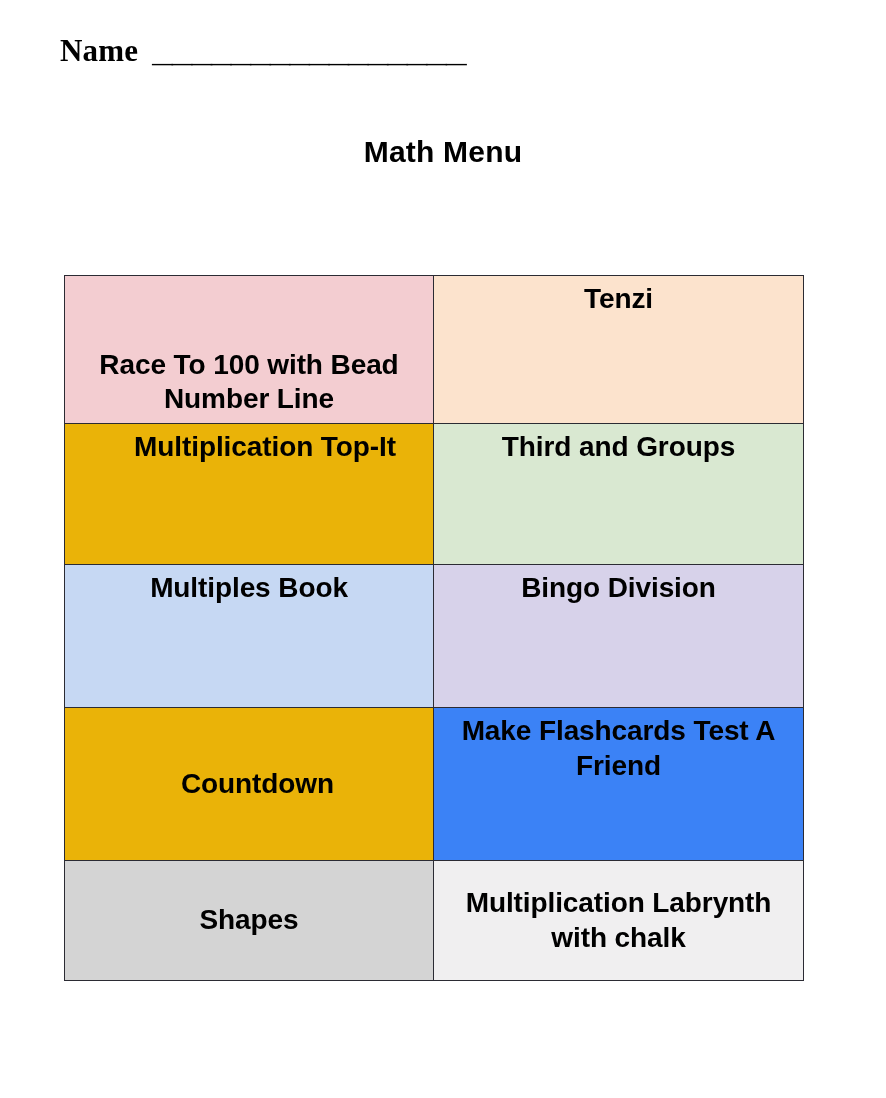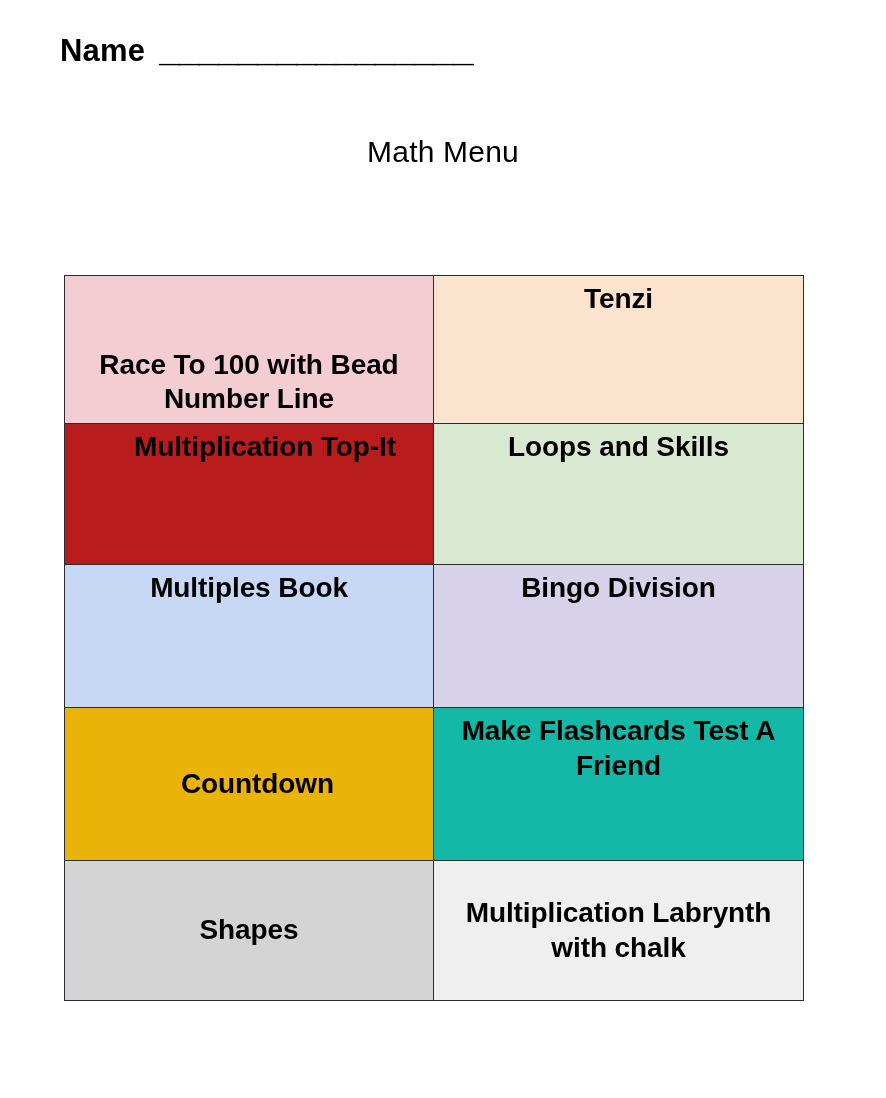--- a/index.html
+++ b/index.html
@@ -24,39 +24,40 @@
     top: 28px;
     display: flex;
     align-items: baseline;
     gap: 14px;
   }
   .name-label {
     font-size: 31px;
     font-weight: bold;
     letter-spacing: 0.2px;
     white-space: nowrap;
+    font-family: Liberation Serif, serif;
   }
   .name-blank {
     font-size: 37px;
     font-weight: bold;
     letter-spacing: -1px;
     white-space: nowrap;
   }
 
   
   .title-block {
     position: absolute;
     left: 0;
     right: 0;
     top: 128px;
     text-align: center;
   }
   .title-line {
     font-size: 30px;
-    font-weight: normal;
+    font-weight: bold;
     line-height: 1.58;
     letter-spacing: 0.2px;
   }
 
   
   .menu-table {
     position: absolute;
     left: 64px;
     top: 275px;
     width: 739px;
@@ -72,21 +73,21 @@
     line-height: 1.24;
     letter-spacing: -0.1px;
   }
   .col-left  { width: 369px; }
   .col-right { width: 370px; }
 
   .r1 { height: 148px; }
   .r2 { height: 141px; }
   .r3 { height: 143px; }
   .r4 { height: 153px; }
-  .r5 { height: 140px; border-radius: 29px; }
+  .r5 { height: 120px; border-radius: 29px; }
 
   .va-top    { vertical-align: top;    }
   .va-middle { vertical-align: middle; }
   .va-bottom { vertical-align: bottom; }
 
   .cell-text { display: block; }
 </style>
 </head>
 <body style="background-color: rgb(255, 255, 255);">
 
@@ -109,42 +110,42 @@
     <tr class="r1">
       <td class="va-bottom" style="background-color: rgb(243, 205, 209); margin-top: 20px;">
         <span class="cell-text">Race To 100 with Bead Number Line</span>
       </td>
       <td class="va-top" style="background-color: rgb(252, 227, 205);">
         <span class="cell-text">Tenzi</span>
       </td>
     </tr>
 
     <tr class="r2">
-      <td class="va-top" style="background-color: #b91c1c; padding-left: 42px;">
+      <td class="va-top" style="background-color: #eab308; padding-left: 42px;">
         <span class="cell-text">Multiplication Top-It</span>
       </td>
       <td class="va-top" style="background-color: rgb(217, 232, 209);">
-        <span class="cell-text">Loops and Skills</span>
+        <span class="cell-text">Third and Groups</span>
       </td>
     </tr>
 
     <tr class="r3">
       <td class="va-top" style="background-color: rgb(198, 216, 243);">
         <span class="cell-text">Multiples Book</span>
       </td>
       <td class="va-top" style="background-color: rgb(215, 210, 234); margin-top: 8px;">
         <span class="cell-text">Bingo Division</span>
       </td>
     </tr>
 
     <tr class="r4">
       <td class="va-middle" style="background-color: #eab308; padding-left: 27px;">
         <span class="cell-text">Countdown</span>
       </td>
-      <td class="va-top" style="background-color: #14b8a6;">
+      <td class="va-top" style="background-color: #3b82f6;">
         <span class="cell-text">Make Flashcards Test A Friend</span>
       </td>
     </tr>
 
     <tr class="r5">
       <td class="va-middle" style="background-color: rgb(212, 212, 212);">
         <span class="cell-text">Shapes</span>
       </td>
       <td class="va-middle" style="background-color: rgb(240, 239, 240);">
         <span class="cell-text">Multiplication Labrynth with chalk</span>

